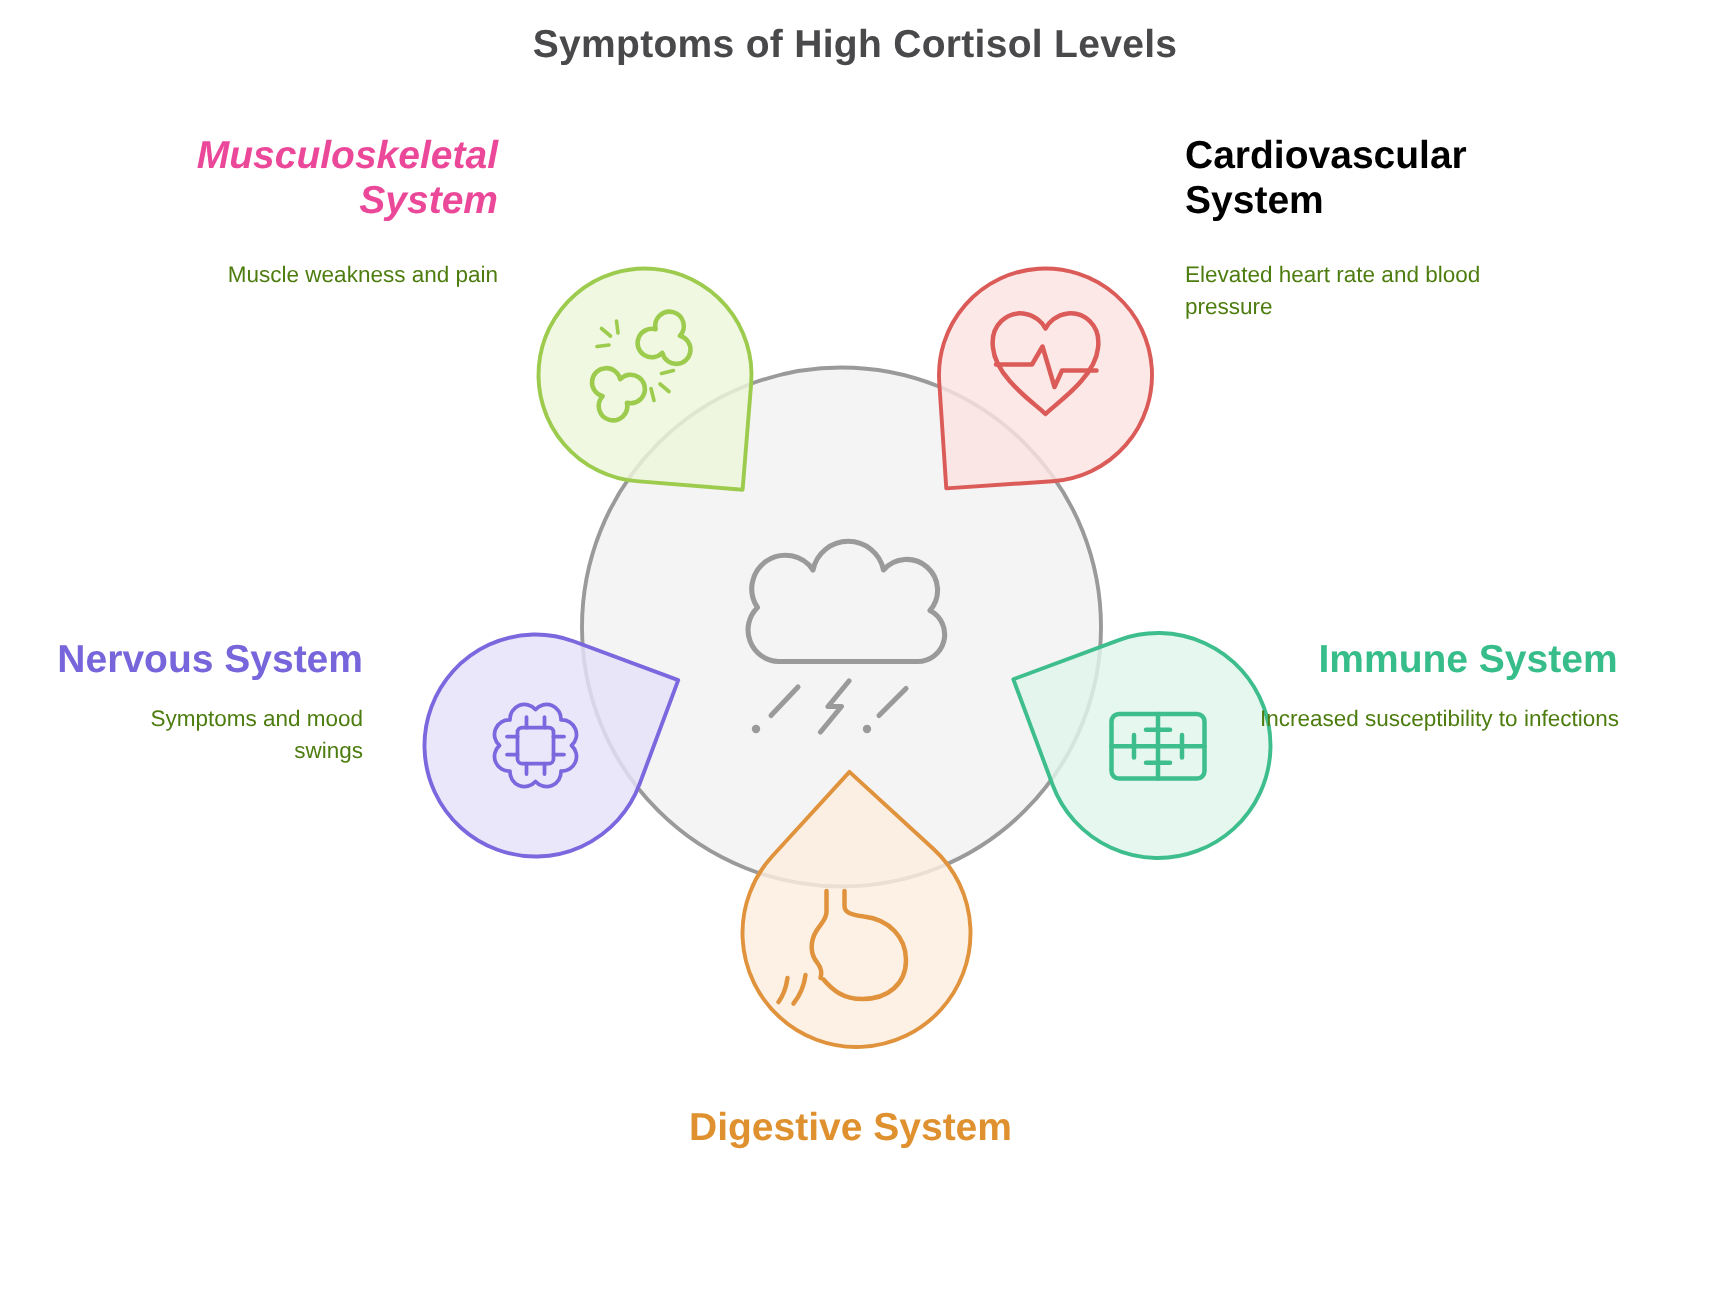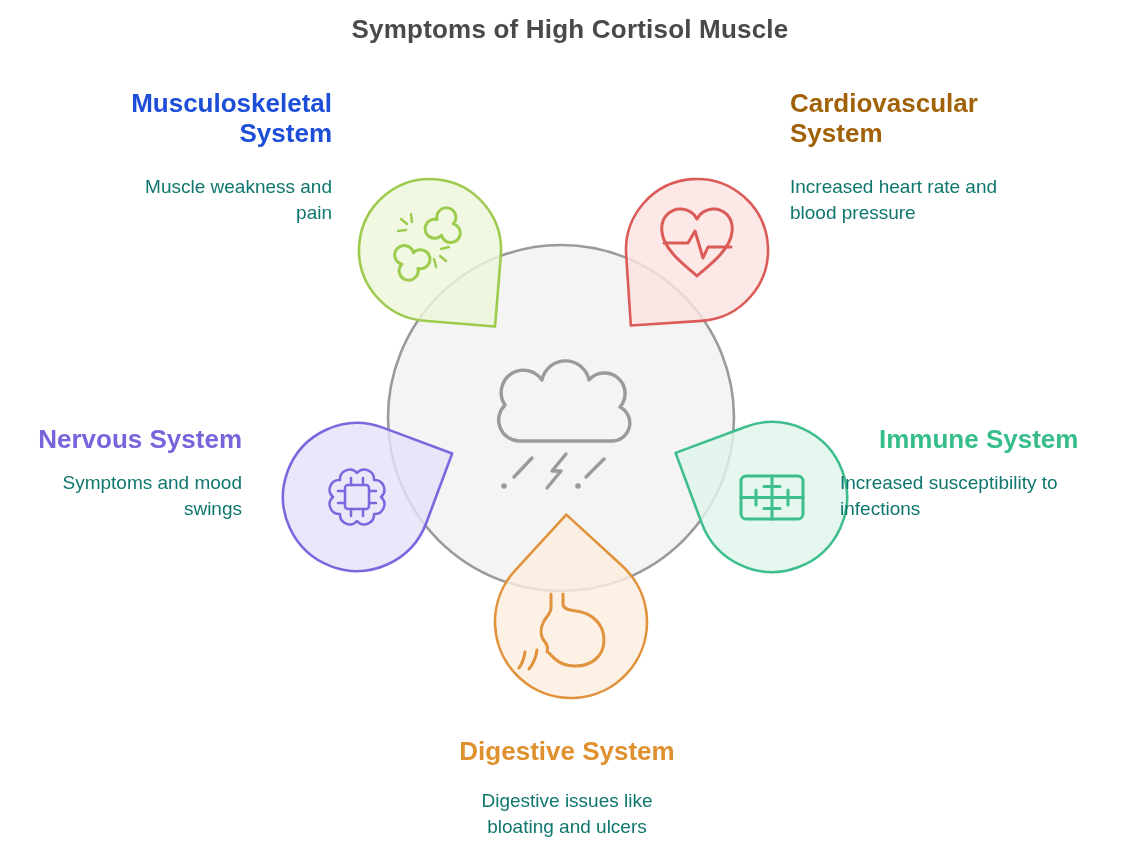--- a/index.html
+++ b/index.html
@@ -9,27 +9,27 @@
   }
   .stage svg{position:absolute;left:0;top:0;}
   .title{
     position:absolute;top:14px;left:0;width:1140px;text-align:center;
     font-size:26px;font-weight:bold;color:#49494B;letter-spacing:0.2px;
   }
   .heading{
     position:absolute;font-weight:bold;font-size:26px;line-height:1.16;margin:0;
   }
   .desc{
-    position:absolute;font-size:19px;line-height:1.38;color:#0f766e;margin:0;
+    position:absolute;font-size:15px;line-height:1.38;color:#4d7c0f;margin:0;
   }
   .align-r{text-align:right;}
   .align-l{text-align:left;}
   .align-c{text-align:center;}
   
-  .c-musc{color:#1d4ed8;} .c-cardio{color:#a16207;} .c-nervous{color:#7765DB;}
+  .c-musc{color:#ec4899;font-style:italic;} .c-cardio{color:#000000;} .c-nervous{color:#7765DB;}
   .c-immune{color:#36BD8A;} .c-digestive{color:#E0912F;}
   
   .musc-h{right:808px;top:88px;width:280px;}
   .musc-d{right:808px;top:174px;width:228px;}
   .cardio-h{left:790px;top:88px;width:280px;}
   .cardio-d{left:790px;top:174px;width:230px;}
   .nervous-h{right:898px;top:424px;width:300px;}
   .nervous-d{right:898px;top:470px;width:180px;}
   .immune-h{left:879px;top:424px;width:300px;}
   .immune-d{left:840px;top:470px;width:240px;}
@@ -139,30 +139,29 @@
     </g>
 
     <g class="shape ic ic-digestive">
       <path d="M 563 594 L 563 604 C 563 609 569 610 576 611 C 593 613 604 625 604 640 C 604 656 592 666 575 666 C 562 666 555 660 549 653"></path>
       <path d="M 551 594 L 551 608 C 551 613 547 616 544 621 C 540 628 540 636 545 642 C 548 646 548 649 547 652"></path>
       <path d="M 537 650 C 536 658 533 664 529 669"></path>
       <path d="M 525 652 C 524 659 522 664 519 668"></path>
     </g>
   </svg>
 
-  <div class="title">Symptoms of High Cortisol Muscle</div>
+  <div class="title">Symptoms of High Cortisol Levels</div>
 
   <h2 class="heading align-r c-musc musc-h">Musculoskeletal System</h2>
   <p class="desc align-r musc-d">Muscle weakness and pain</p>
 
   <h2 class="heading align-l c-cardio cardio-h">Cardiovascular System</h2>
-  <p class="desc align-l cardio-d">Increased heart rate and blood pressure</p>
+  <p class="desc align-l cardio-d">Elevated heart rate and blood pressure</p>
 
   <h2 class="heading align-r c-nervous nervous-h">Nervous System</h2>
   <p class="desc align-r nervous-d">Symptoms and mood swings</p>
 
   <h2 class="heading align-l c-immune immune-h">Immune System</h2>
   <p class="desc align-l immune-d">Increased susceptibility to infections</p>
 
   <h2 class="heading align-c c-digestive digestive-h">Digestive System</h2>
-  <p class="desc align-c digestive-d">Digestive issues like bloating and ulcers</p>
 
 </div>
 
 </body></html>

